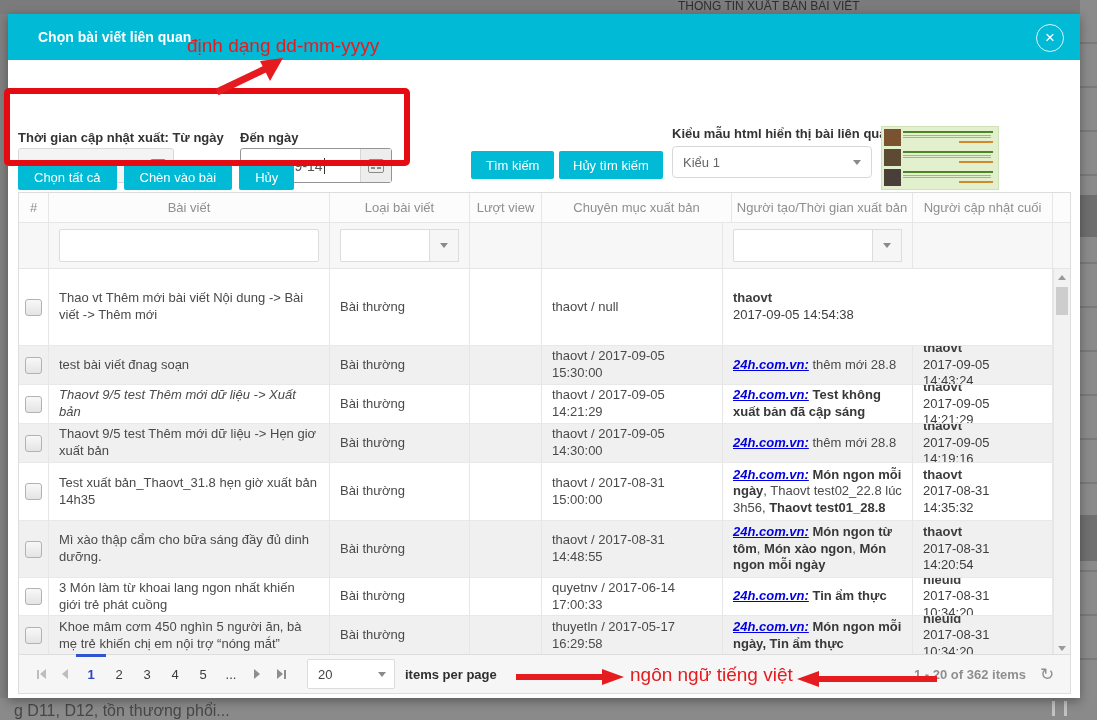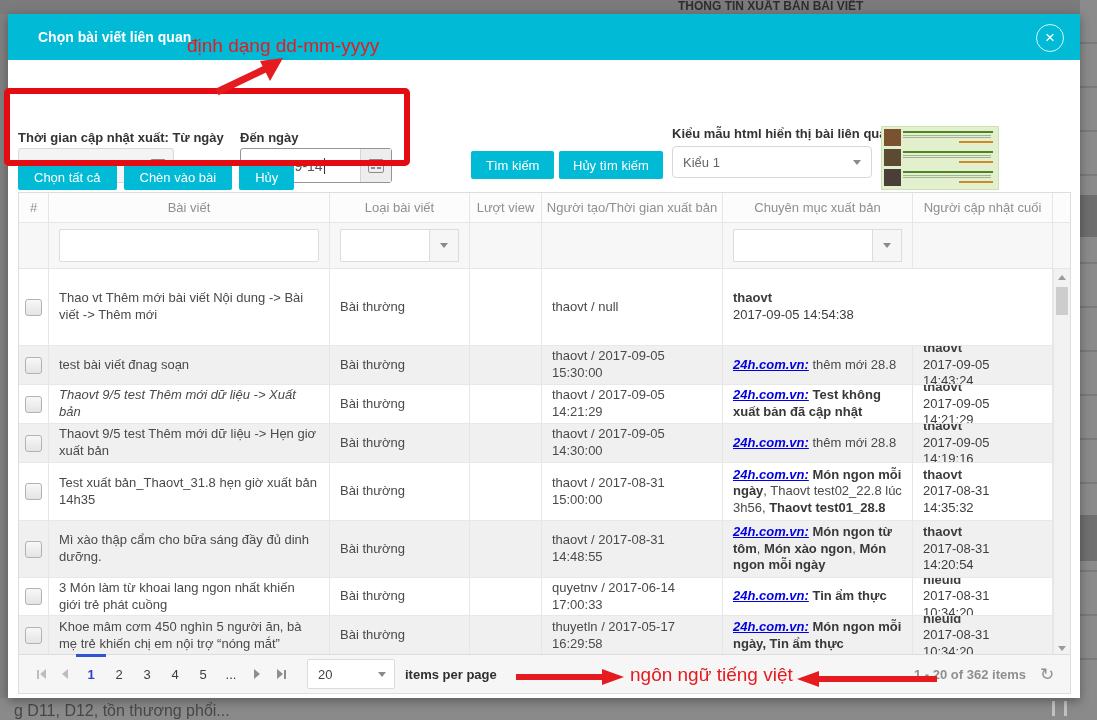--- a/index.html
+++ b/index.html
@@ -4,21 +4,21 @@
 <style>
   html,body{margin:0;padding:0}
   body{
     width:1097px;height:720px;overflow:hidden;position:relative;
     background:#818181;
     font-family:"Liberation Sans","DejaVu Sans",sans-serif;
     -webkit-font-smoothing:antialiased;
   }
   
   .bg-top{position:absolute;left:0;top:0;right:0;height:14px;background:#7b7b7b}
-  .bg-top-text{position:absolute;left:678px;top:-1px;font-size:12px;font-weight:bold;color:#2e2e2e;white-space:nowrap}
+  .bg-top-text{position:absolute;left:678px;top:-1px;font-size:12px;font-weight:normal;color:#2e2e2e;white-space:nowrap}
   .bg-right{position:absolute;right:0;top:0;width:17px;height:100%;
     background:repeating-linear-gradient(180deg,#8b8b8b 0 42px,#7a7a7a 42px 44px)}
   .bg-right .dk1{position:absolute;left:0;right:0;top:195px;height:42px;background:#6e6e6e}
   .bg-right .dk2{position:absolute;left:0;right:0;top:515px;height:46px;background:#707070}
   .bg-bottom{position:absolute;left:0;bottom:0;width:100%;height:22px;background:#8a8a8a}
   .bg-bottom-text{position:absolute;left:14px;top:4px;font-size:16px;color:#474747;white-space:nowrap}
   .bg-bottom .vbar{position:absolute;top:3px;width:3px;height:15px;background:#c2c2c2}
   
   .modal{position:absolute;left:8px;top:14px;width:1072px;height:684px;background:#fff;
     box-shadow:0 3px 10px rgba(0,0,0,.35)}
@@ -203,22 +203,22 @@
     <button class="btn">Chèn vào bài</button>
     <button class="btn">Hủy</button>
   </div>
 
   <div class="grid">
     <div class="ghead" id="gridHead">
         <div class="gcell hcell" style="width: 30px;">#</div>
         <div class="gcell hcell" style="width: 281px;">Bài viết</div>
         <div class="gcell hcell" style="width: 140px;">Loại bài viết</div>
         <div class="gcell hcell" style="width: 72px;">Lượt view</div>
+        <div class="gcell hcell" style="width: 190px;">Chuyên mục xuất bản</div>
         <div class="gcell hcell" style="width: 181px;">Người tạo/Thời gian xuất bản</div>
-        <div class="gcell hcell" style="width: 190px;">Chuyên mục xuất bản</div>
         <div class="gcell hcell" style="flex: 1 1 0%;">Người cập nhật cuối</div>
       </div>
     <div class="gfilter" id="gridFilter">
         <div class="gcell fcell" style="width: 30px;"></div>
         <div class="gcell fcell" style="width: 281px;">
           <input class="f-input" style="">
         </div>
         <div class="gcell fcell" style="width: 140px;">
           <div class="f-dd">
             <div class="fld"></div>
@@ -271,21 +271,21 @@
         </div>
         <div class="grow" style="height: 39px;">
           <div class="gcell c0" style="width: 30px;">
             <span class="cb"></span>
           </div>
           <div class="gcell" style="width: 281px; font-style: italic;">Thaovt 9/5 test Thêm mới dữ liệu -&gt; Xuất bản</div>
           <div class="gcell" style="width: 140px;">Bài thường</div>
           <div class="gcell" style="width: 72px;"></div>
           <div class="gcell" style="width: 181px;">thaovt / 2017-09-05 14:21:29</div>
           <div class="gcell" style="width: 190px;">
-            <div><span class="cat-link">24h.com.vn:</span> <span class="seg-b">Test không xuất bản đã cập nhật</span></div>
+            <div><span class="cat-link">24h.com.vn:</span> <span class="seg-b">Test không xuất bản đã cập sáng</span></div>
           </div>
           <div class="gcell" style="flex: 1 1 0%;">
             <div class="upd-name">thaovt</div>
             <div class="upd-time">2017-09-05 14:21:29</div>
           </div>
         </div>
         <div class="grow alt" style="height: 39px;">
           <div class="gcell c0" style="width: 30px;">
             <span class="cb"></span>
           </div>

